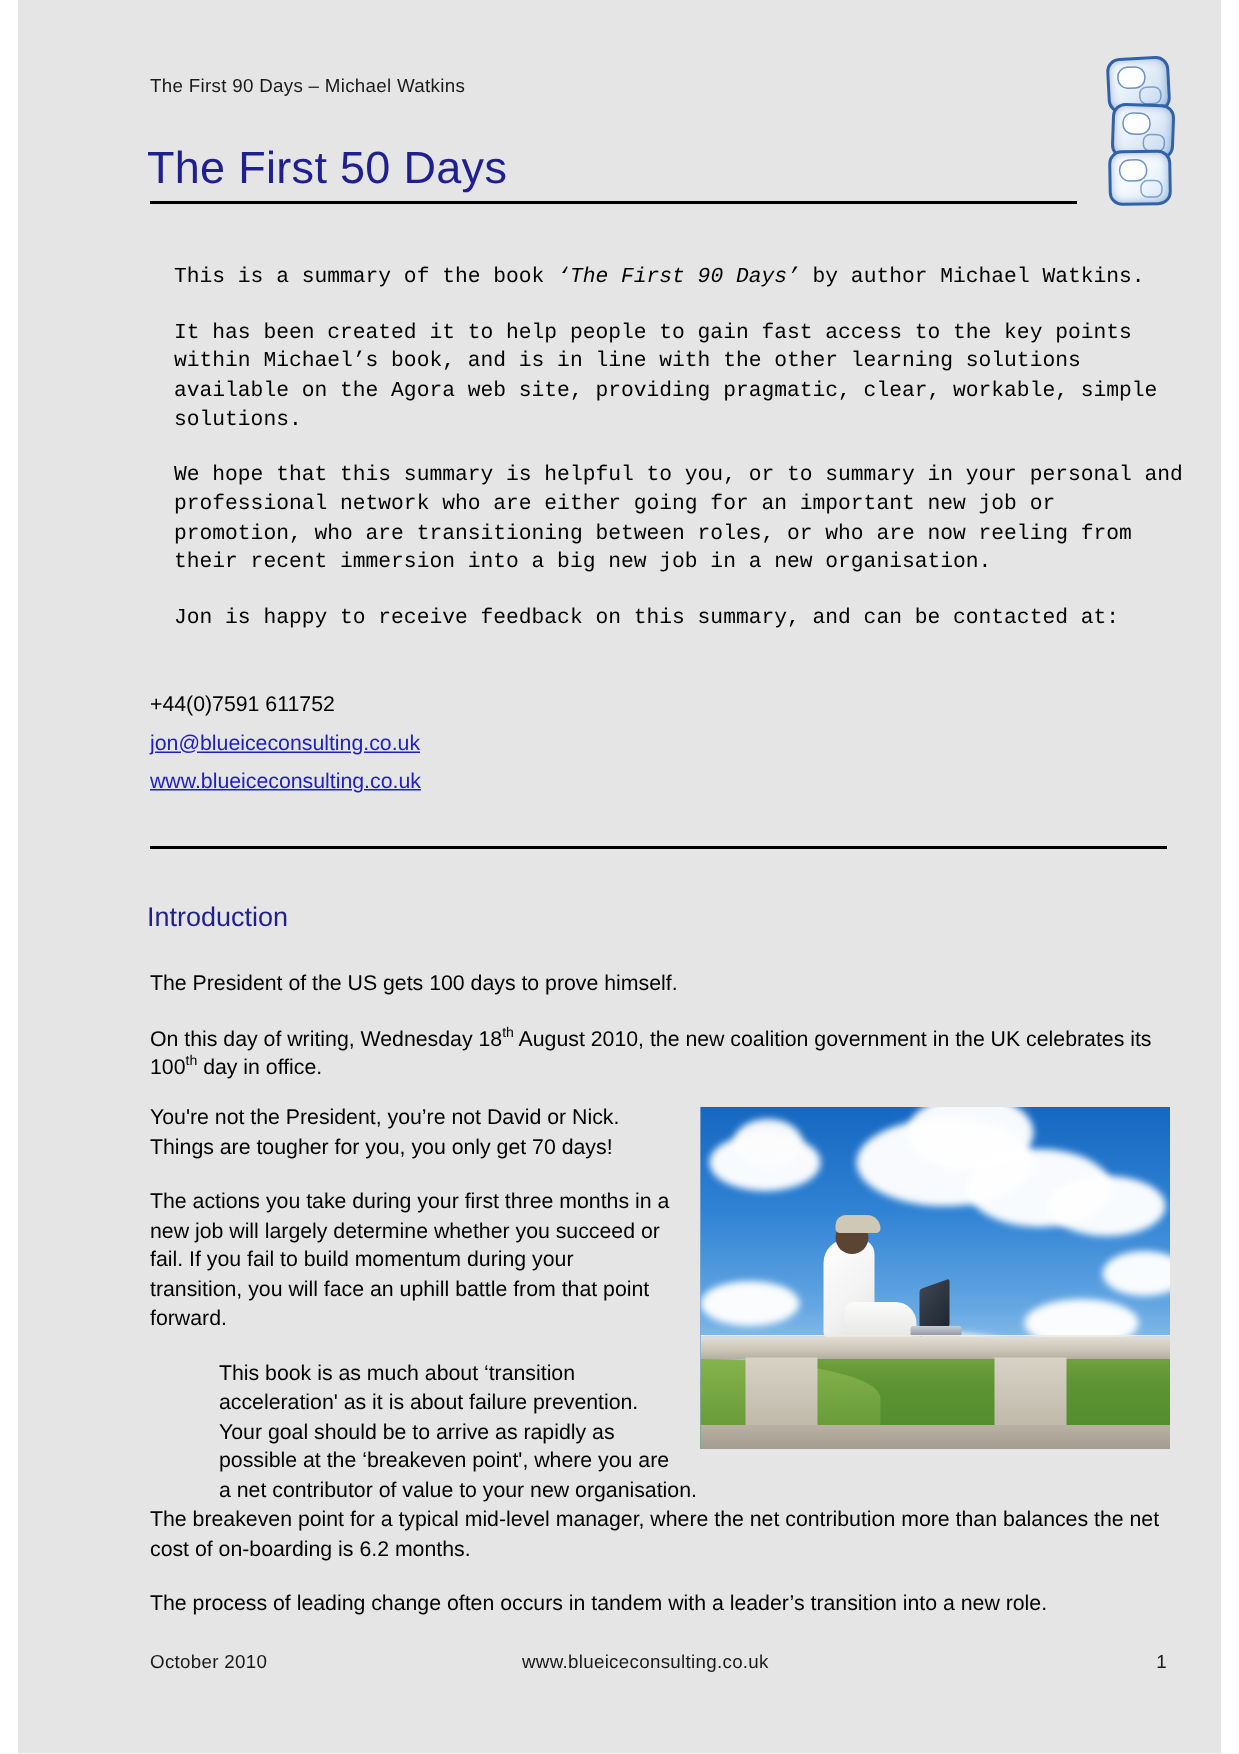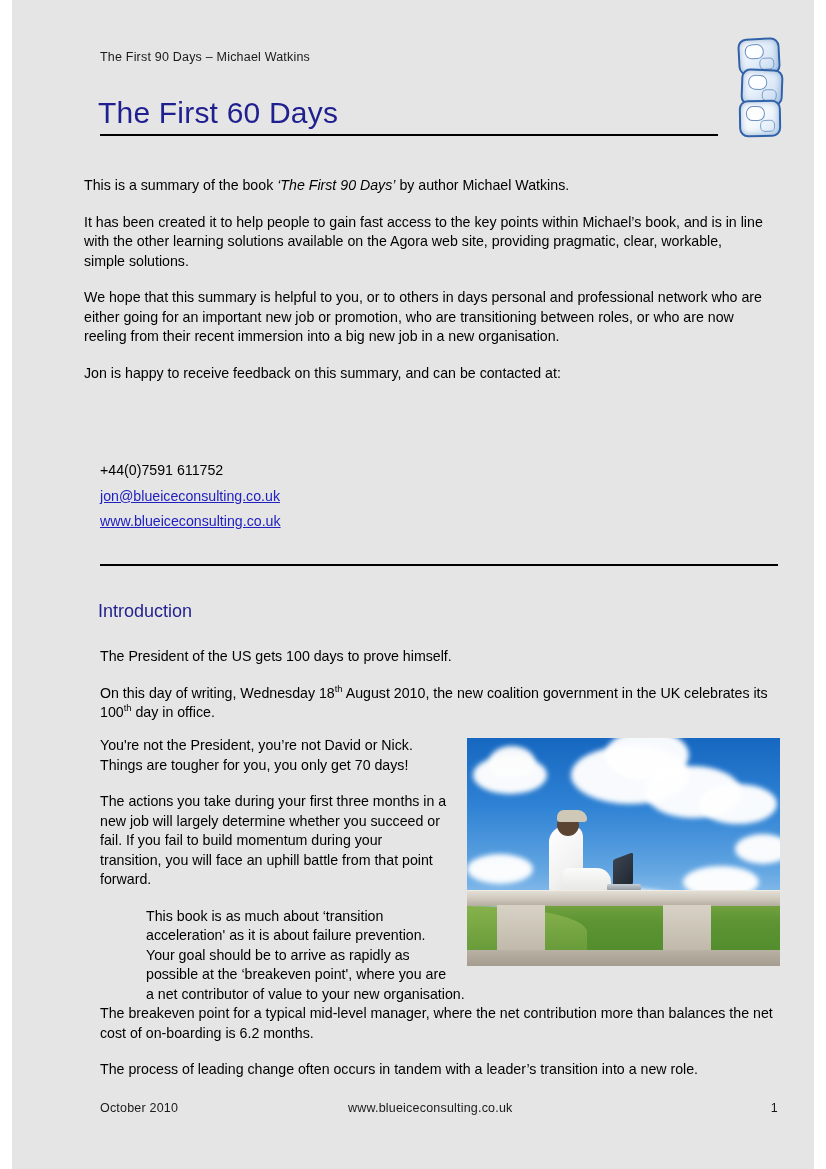--- a/index.html
+++ b/index.html
@@ -92,23 +92,24 @@
     border-radius: 5px;
     border: 1.2px solid rgba(47,98,168,0.55);
   }
   .cube-1 { left: 2px;  top: 0px;  transform: rotate(-3deg); }
   .cube-2 { left: 5px;  top: 31px; transform: rotate(2deg); }
   .cube-3 { left: 3px;  top: 62px; transform: rotate(-1deg); background: linear-gradient(135deg,#ffffff 0%, #f3f8fd 50%, #d6e6f6 100%); }
 
   
   .body-block {
     position: absolute;
-    left: 72px;
+    left: 104px;
     top: 176px;
     width: 680px;
+    font-family: Liberation Mono, monospace;
   }
   p.para {
     margin: 0 0 17px 0;
     font-size: 14.2px;
     line-height: 19.5px;
     color: #000000;
   }
   p.para.tight { margin-bottom: 0; }
   .ital { font-style: italic; }
 
@@ -323,33 +324,33 @@
   .footer .f-center { position: absolute; left: 248px; top: 0; }
   .footer .f-right { position: absolute; right: 0; top: 0; }
 </style>
 </head>
 <body>
 
 <div class="page">
 
   <div class="running-head">The First 90 Days – Michael Watkins</div>
 
-  <h1 class="doc-title">The First 60 Days</h1>
+  <h1 class="doc-title">The First 50 Days</h1>
   <div class="header-rule"></div>
 
   <div class="logo">
     <div class="cube cube-1"></div>
     <div class="cube cube-2"></div>
     <div class="cube cube-3"></div>
   </div>
 
   <div class="body-block">
     <p class="para"><span>This is a summary of the book </span><span class="ital">‘The First 90 Days’</span><span> by author Michael Watkins.</span></p>
     <p class="para">It has been created it to help people to gain fast access to the key points within Michael’s book, and is in line with the other learning solutions available on the Agora web site, providing pragmatic, clear, workable, simple solutions.</p>
-    <p class="para">We hope that this summary is helpful to you, or to others in days personal and professional network who are either going for an important new job or promotion, who are transitioning between roles, or who are now reeling from their recent immersion into a big new job in a new organisation.</p>
+    <p class="para">We hope that this summary is helpful to you, or to summary in your personal and professional network who are either going for an important new job or promotion, who are transitioning between roles, or who are now reeling from their recent immersion into a big new job in a new organisation.</p>
     <p class="para tight">Jon is happy to receive feedback on this summary, and can be contacted at:</p>
   </div>
 
   <div class="contact">
     <div class="line">+44(0)7591 611752</div>
     <div class="line"><a class="link" href="#">jon@blueiceconsulting.co.uk</a></div>
     <div class="line"><a class="link" href="#">www.blueiceconsulting.co.uk</a></div>
   </div>
 
   <div class="section-rule"></div>

